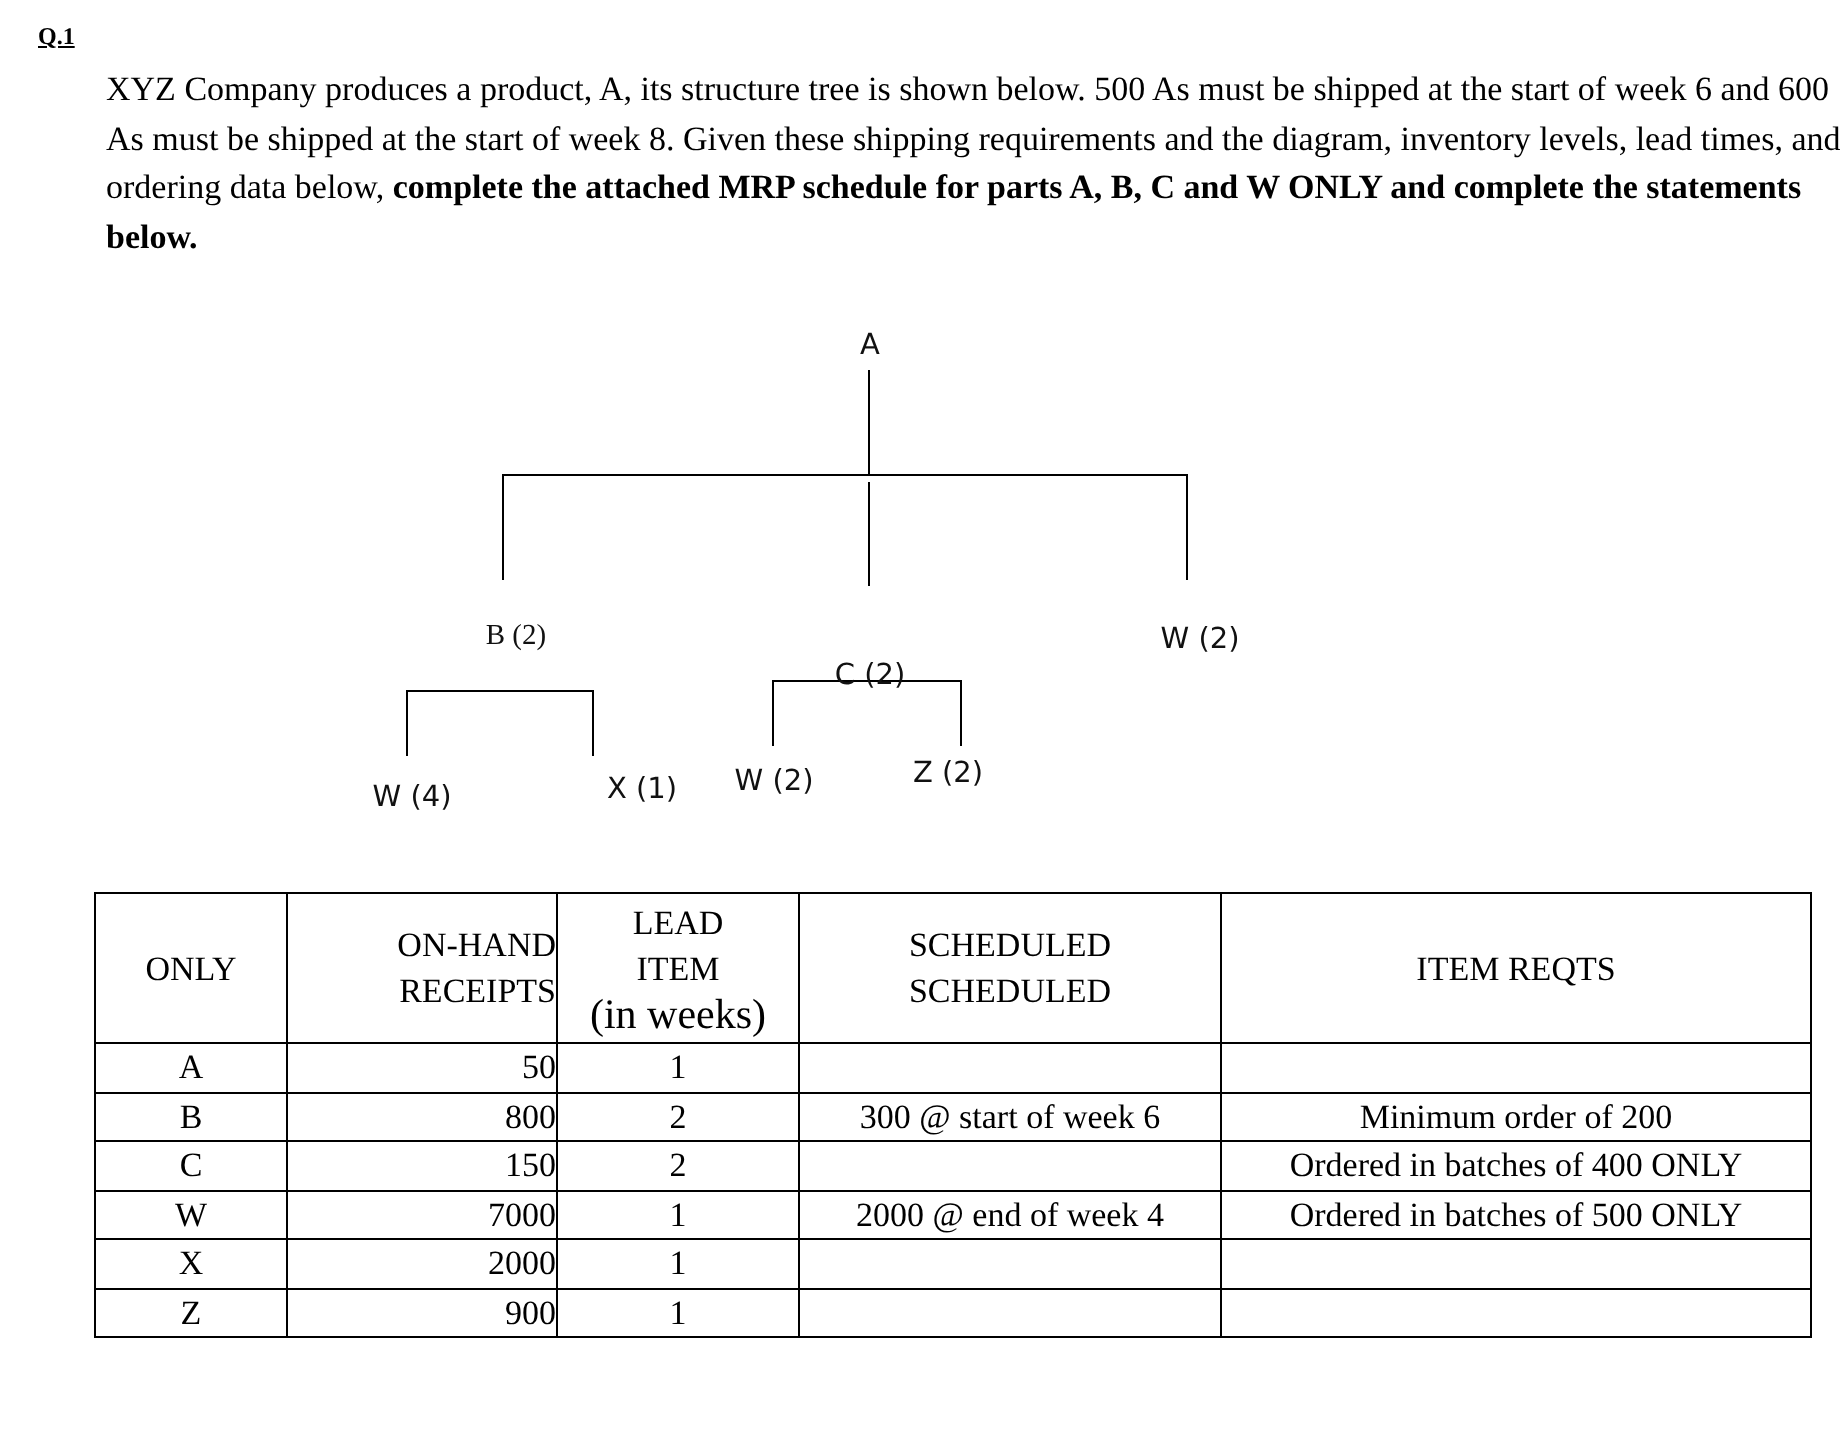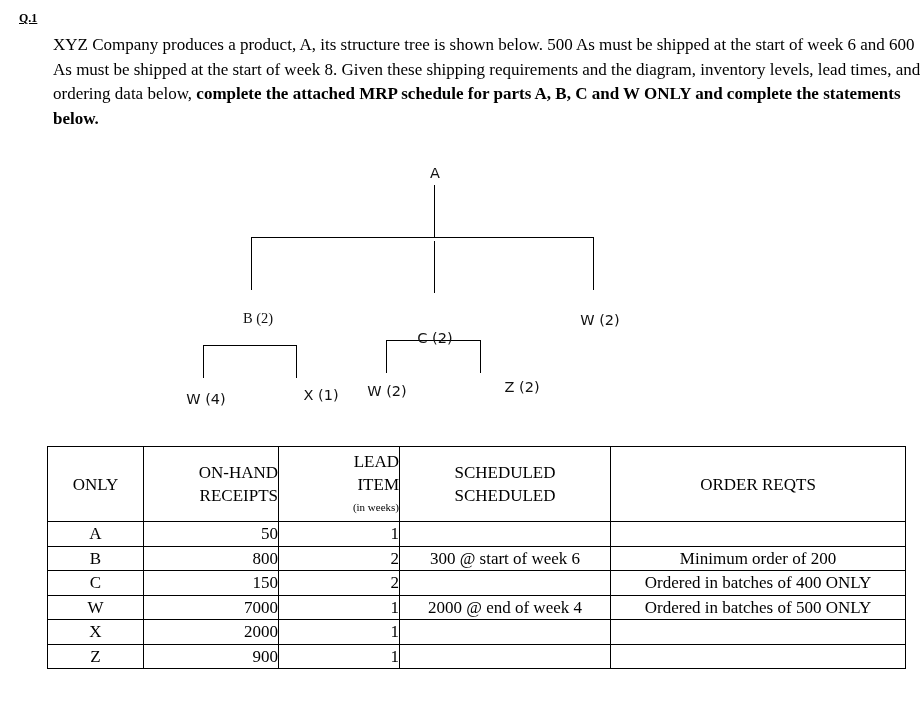--- a/index.html
+++ b/index.html
@@ -87,25 +87,25 @@
   #item-data-table thead th {
     height: 74px;
     line-height: 23px;
   }
   #item-data-table tbody td {
     height: 23.5px;
     line-height: 23.5px;
   }
   #item-data-table .c-item { width: 95px; }
   #item-data-table .c-inv  { width: 134px; text-align: right; }
-  #item-data-table .c-lead { width: 120px; text-align: right; }
+  #item-data-table .c-lead { width: 120px; }
   #item-data-table .c-sched{ width: 210px; }
   #item-data-table .c-order{ width: 294px; }
   #item-data-table .sub {
-    font-size: 11px;
+    font-size: 21px;
   }
   #item-data-table .hdr-inner {
     display: block;
   }
 </style>
 </head>
 <body>
 
 <div id="question-label">Q.1</div>
 
@@ -131,21 +131,21 @@
   <div class="vline" style="left:386px; top:185px; height:33px;"></div>
   <div class="vline" style="left:480px; top:185px; height:33px;"></div>
 
   <div class="node" style="left:435px; top:10px;">A</div>
   <div class="node" style="left:258px; top:155px;font-family:Liberation Serif, serif;">B (2)</div>
   <div class="node" style="left:435px; top:175px;text-align:center;">C (2)</div>
   <div class="node" style="left:600px; top:157px;">W (2)</div>
   <div class="node" style="left:206px; top:236px;">W (4)</div>
   <div class="node" style="left:291px; top:232px;margin-left:30px;">X (1)</div>
   <div class="node" style="left:387px; top:228px;">W (2)</div>
-  <div class="node" style="left:474px; top:224px;margin-left:48px;">Z (2)</div>
+  <div class="node" style="left:474px; top:224px;">Z (2)</div>
 </div>
 
 <table id="item-data-table">
   <thead>
     <tr>
       <th class="c-item">
         <span class="hdr-inner">ONLY</span>
       </th>
       <th class="c-inv">
         <span class="hdr-inner">ON-HAND</span>
@@ -154,21 +154,21 @@
       <th class="c-lead">
         <span class="hdr-inner">LEAD</span>
         <span class="hdr-inner">ITEM</span>
         <span class="hdr-inner sub">(in weeks)</span>
       </th>
       <th class="c-sched">
         <span class="hdr-inner">SCHEDULED</span>
         <span class="hdr-inner">SCHEDULED</span>
       </th>
       <th class="c-order">
-        <span class="hdr-inner">ORDER REQTS</span>
+        <span class="hdr-inner">ITEM REQTS</span>
       </th>
     </tr>
   </thead>
   <tbody id="table-body">
       <tr>
         <td class="c-item">A</td>
         <td class="c-inv">50</td>
         <td class="c-lead">1</td>
         <td class="c-sched"></td>
         <td class="c-order"></td>

